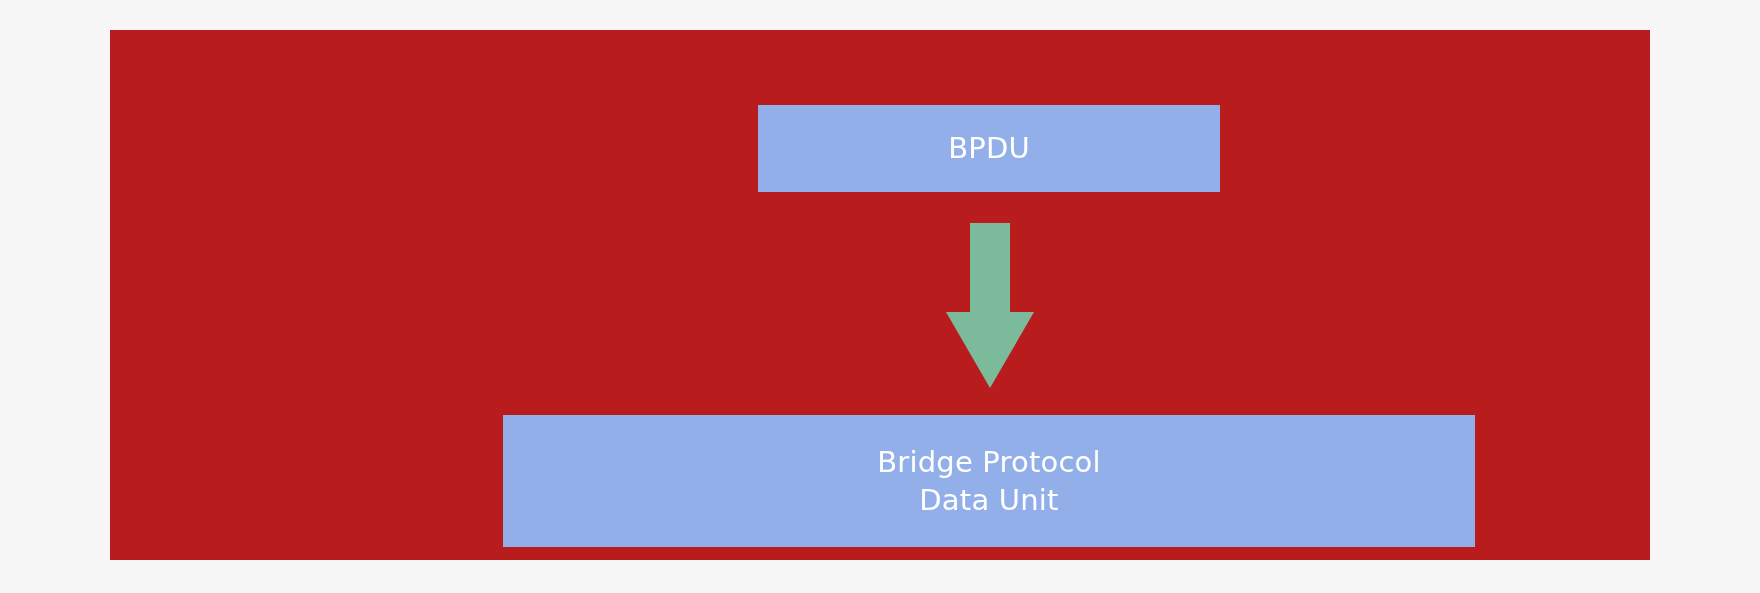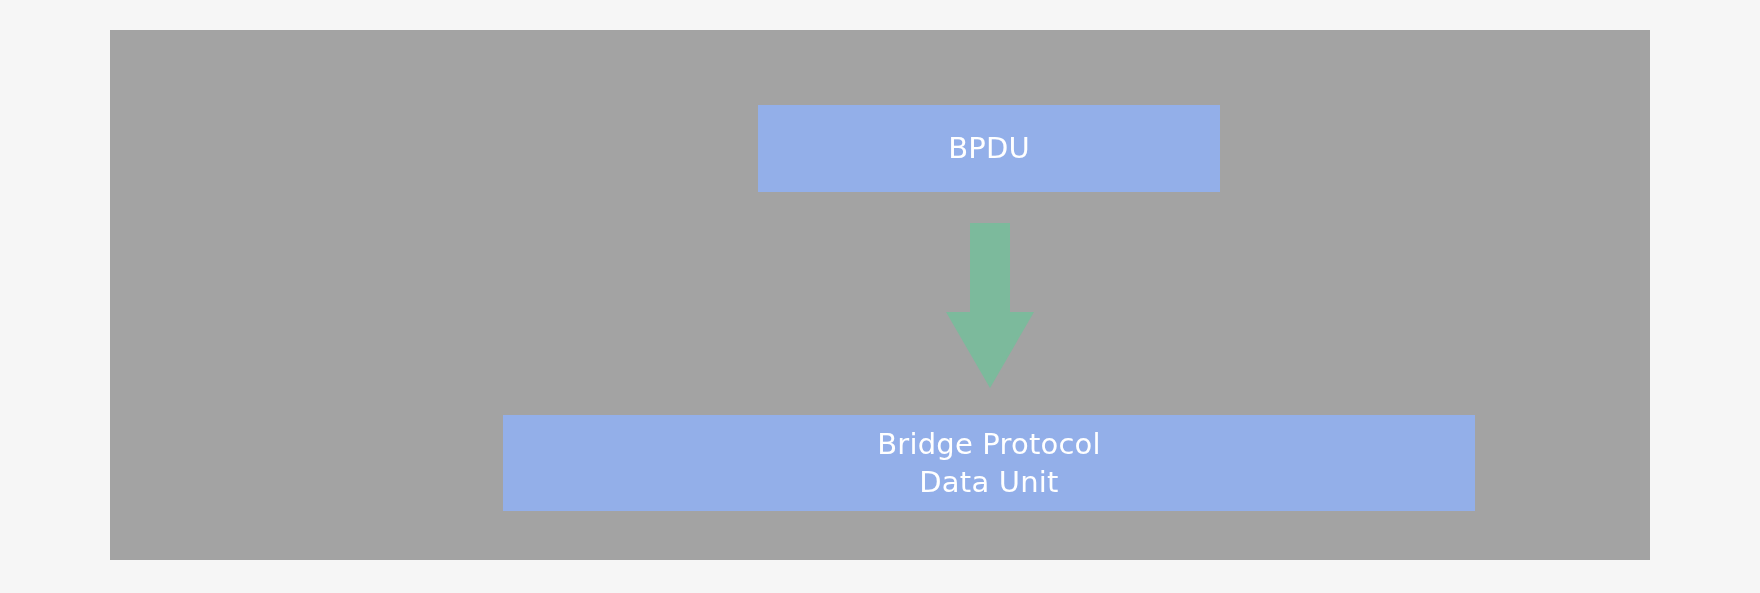--- a/index.html
+++ b/index.html
@@ -21,21 +21,21 @@
     height: 593px;
   }
 
   
   .panel {
     position: absolute;
     left: 110px;
     top: 30px;
     width: 1540px;
     height: 530px;
-    background: #a3a3a3;
+    background: #b91c1c;
   }
 
   
   .node {
     position: absolute;
     box-sizing: border-box;
     display: flex;
     align-items: center;
     justify-content: center;
     text-align: center;
@@ -51,21 +51,21 @@
     top: 75px;
     width: 462px;
     height: 87px;
     font-size: 29px;
   }
 
   .node-expansion {
     left: 393px;
     top: 385px;
     width: 972px;
-    height: 96px;
+    height: 132px;
     font-size: 29px;
   }
 
   .node-label {
     display: block;
     white-space: pre-line;
   }
 
   
   .arrow {

